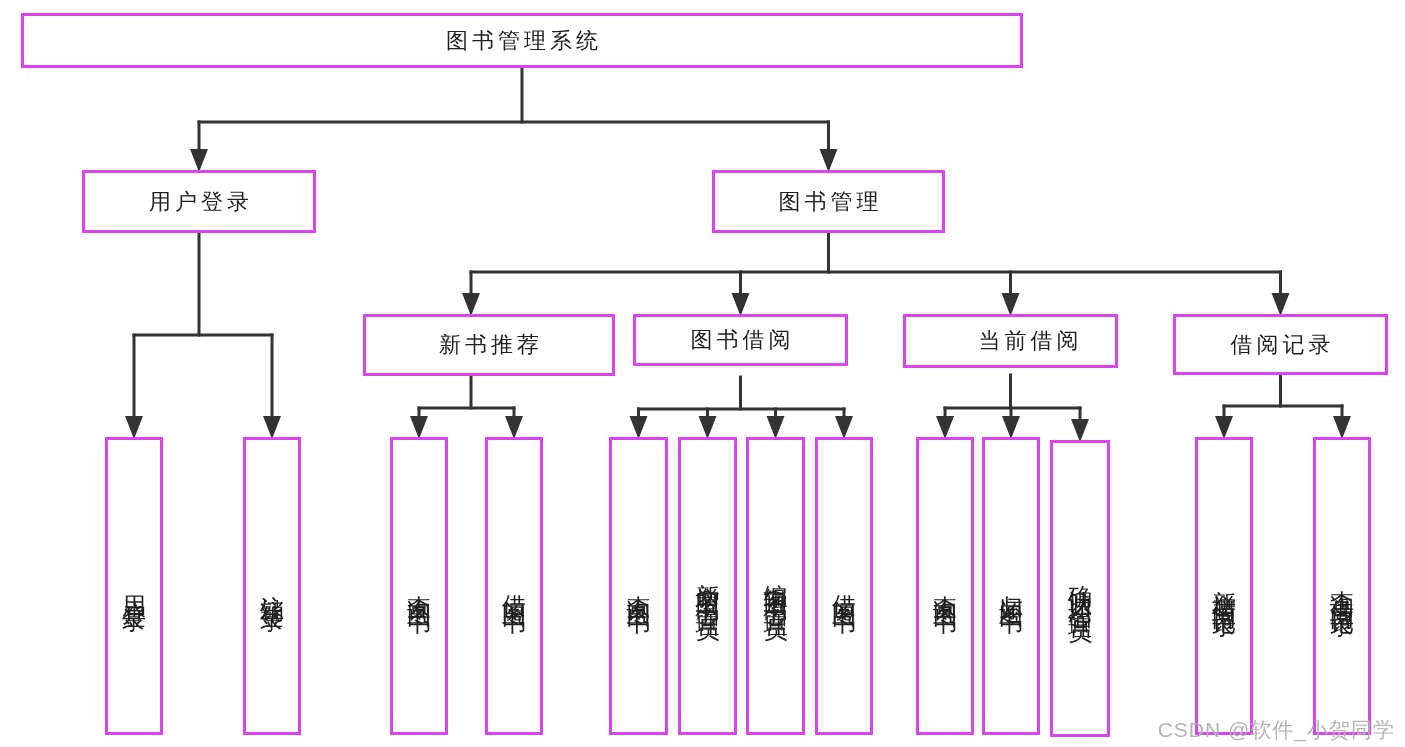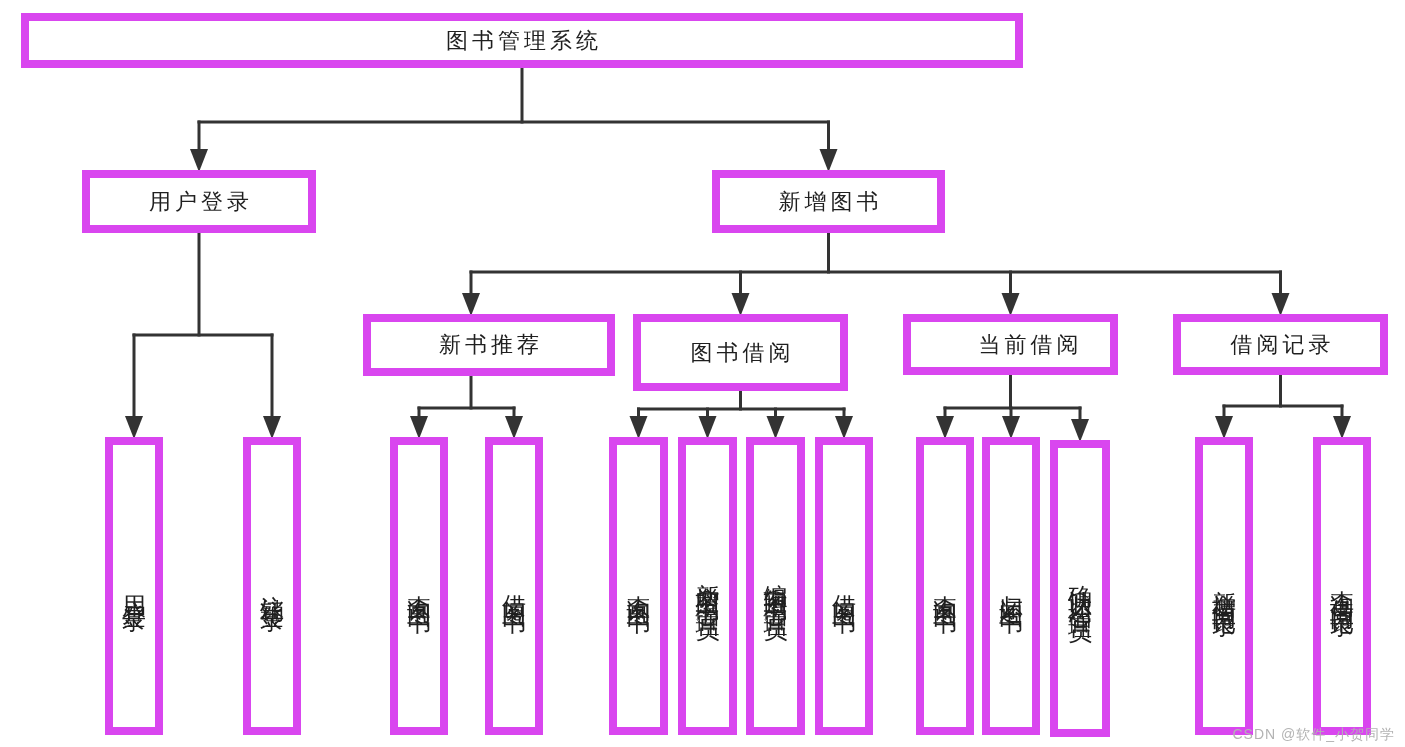--- a/index.html
+++ b/index.html
@@ -18,21 +18,21 @@
   #connectors {
     position: absolute;
     left: 0;
     top: 0;
     pointer-events: none;
   }
   .node {
     position: absolute;
     box-sizing: border-box;
     background: #ffffff;
-    border: 8px solid #d946ef;
+    border: 3px solid #d946ef;
     display: flex;
     align-items: center;
     justify-content: center;
   }
   .node .lbl {
     color: #1f1f1f;
     white-space: nowrap;
   }
   .node.h .lbl {
     font-size: 22px;
@@ -43,21 +43,21 @@
     writing-mode: vertical-rl;
     text-orientation: mixed;
     font-size: 24px;
     letter-spacing: 5px;
     line-height: 1;
   }
   .watermark {
     position: absolute;
     right: 10px;
     bottom: 3px;
-    font-size: 14px;
+    font-size: 21px;
     letter-spacing: 1px;
     color: #b3b3b3;
     z-index: 5;
     white-space: nowrap;
   }
 </style>
 </head>
 <body>
 
 <div id="stage">
@@ -130,29 +130,29 @@
       </g>
     </svg>
   <div id="nodes">
       <div class="node h" style="left: 21px; top: 13px; width: 1002px; height: 55px;">
         <span class="lbl">图书管理系统</span>
       </div>
       <div class="node h" style="left: 82px; top: 170px; width: 234px; height: 63px;">
         <span class="lbl">用户登录</span>
       </div>
       <div class="node h" style="left: 712px; top: 170px; width: 233px; height: 63px;">
-        <span class="lbl">新增图书</span>
+        <span class="lbl">图书管理</span>
       </div>
       <div class="node h" style="left: 363px; top: 314px; width: 252px; height: 62px;">
         <span class="lbl">新书推荐</span>
       </div>
-      <div class="node h" style="left: 633px; top: 314px; width: 215px; height: 77px;">
+      <div class="node h" style="left: 633px; top: 314px; width: 215px; height: 52px;">
         <span class="lbl">图书借阅</span>
       </div>
-      <div class="node h" style="left: 903px; top: 314px; width: 215px; height: 61px; padding-left: 36px;">
+      <div class="node h" style="left: 903px; top: 314px; width: 215px; height: 54px; padding-left: 36px;">
         <span class="lbl">当前借阅</span>
       </div>
       <div class="node h" style="left: 1173px; top: 314px; width: 215px; height: 61px; text-align: right;">
         <span class="lbl">借阅记录</span>
       </div>
       <div class="node v" style="left: 105px; top: 437px; width: 58px; height: 298px;">
         <span class="lbl">用户登录</span>
       </div>
       <div class="node v" style="left: 243px; top: 437px; width: 58px; height: 298px;">
         <span class="lbl">注销登录</span>

